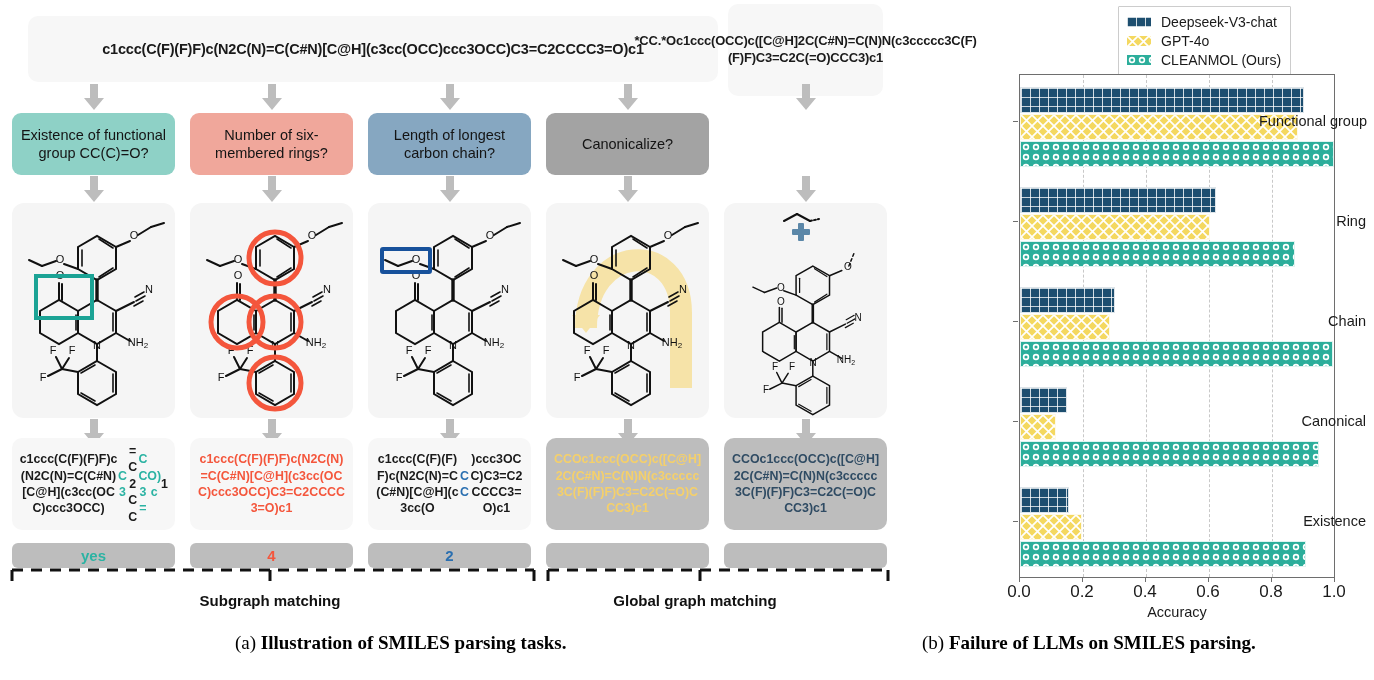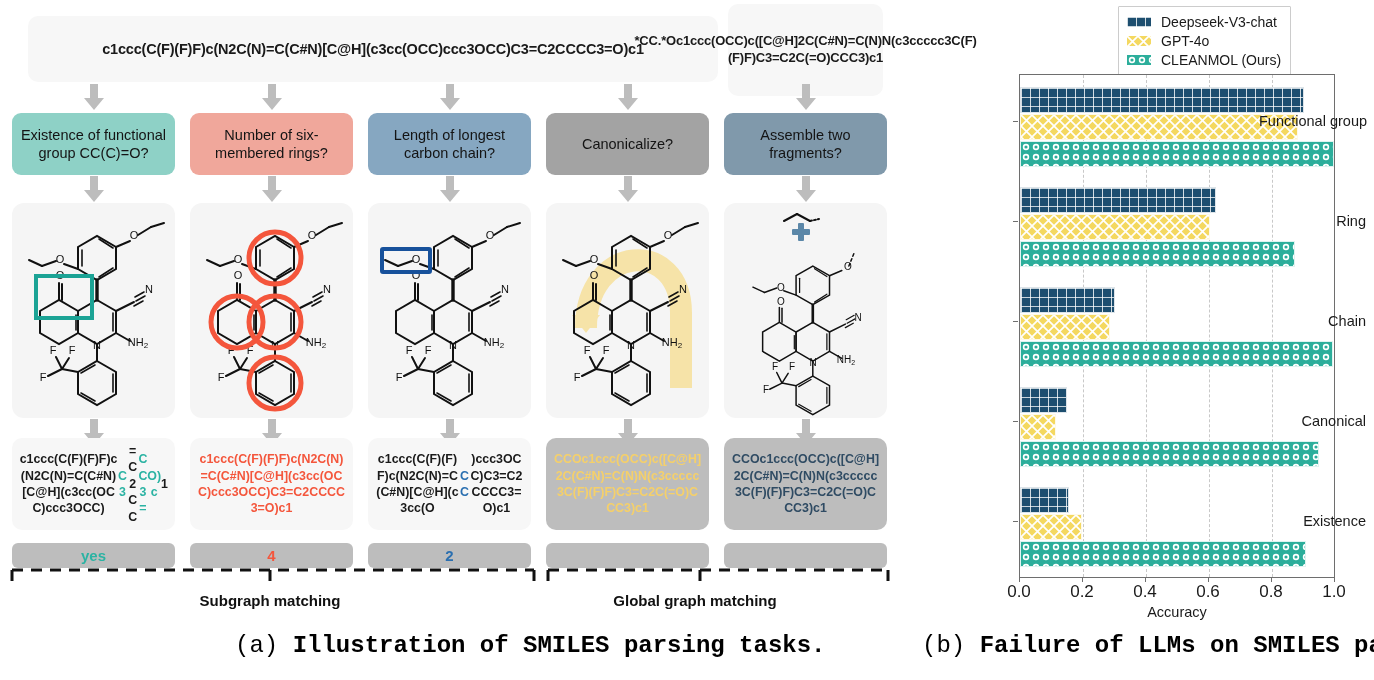--- a/index.html
+++ b/index.html
@@ -99,22 +99,22 @@
   .brace-label {
     position: absolute;
     font-size: 15px; font-weight: 700; color: #111;
     text-align: center;
   }
   #brace-lbl-0 { left: 150px; top: 592px; width: 240px; }
   #brace-lbl-1 { left: 560px; top: 592px; width: 270px; }
 
   .fig-caption {
     position: absolute;
-    font-family: Liberation Mono, monospace;
-    font-size: 24px;
+    font-family: Liberation Serif, serif;
+    font-size: 19px;
     color: #000;
     white-space: nowrap;
   }
   #cap-a { left: 235px; top: 632px; }
   #cap-b { left: 922px; top: 632px; }
   .cap-label { font-weight: 400; }
   .cap-text { font-weight: 700; }
 
   
   #panel-b { position: absolute; left: 900px; top: 0; width: 474px; height: 680px; }
@@ -204,21 +204,20 @@
     <div class="arrow" style="left:796px; top:84px;">
       <svg width="20" height="26" viewBox="0 0 20 26">
           <path d="M6,0 H14 V14 H20 L10,26 L0,14 H6 Z" fill="#bdbdbd"></path>
         </svg>
     </div>
 
     <div class="task-box" id="task-0">Existence of functional group CC(C)=O?</div>
     <div class="task-box" id="task-1">Number of six-membered rings?</div>
     <div class="task-box" id="task-2">Length of longest carbon chain?</div>
     <div class="task-box" id="task-3">Canonicalize?</div>
-    <div class="task-box" id="task-4">Assemble two fragments?</div>
 
     <div class="arrow" style="left:84px; top:176px;">
       <svg width="20" height="26" viewBox="0 0 20 26">
           <path d="M6,0 H14 V14 H20 L10,26 L0,14 H6 Z" fill="#bdbdbd"></path>
         </svg>
     </div>
     <div class="arrow" style="left:262px; top:176px;">
       <svg width="20" height="26" viewBox="0 0 20 26">
           <path d="M6,0 H14 V14 H20 L10,26 L0,14 H6 Z" fill="#bdbdbd"></path>
         </svg>

